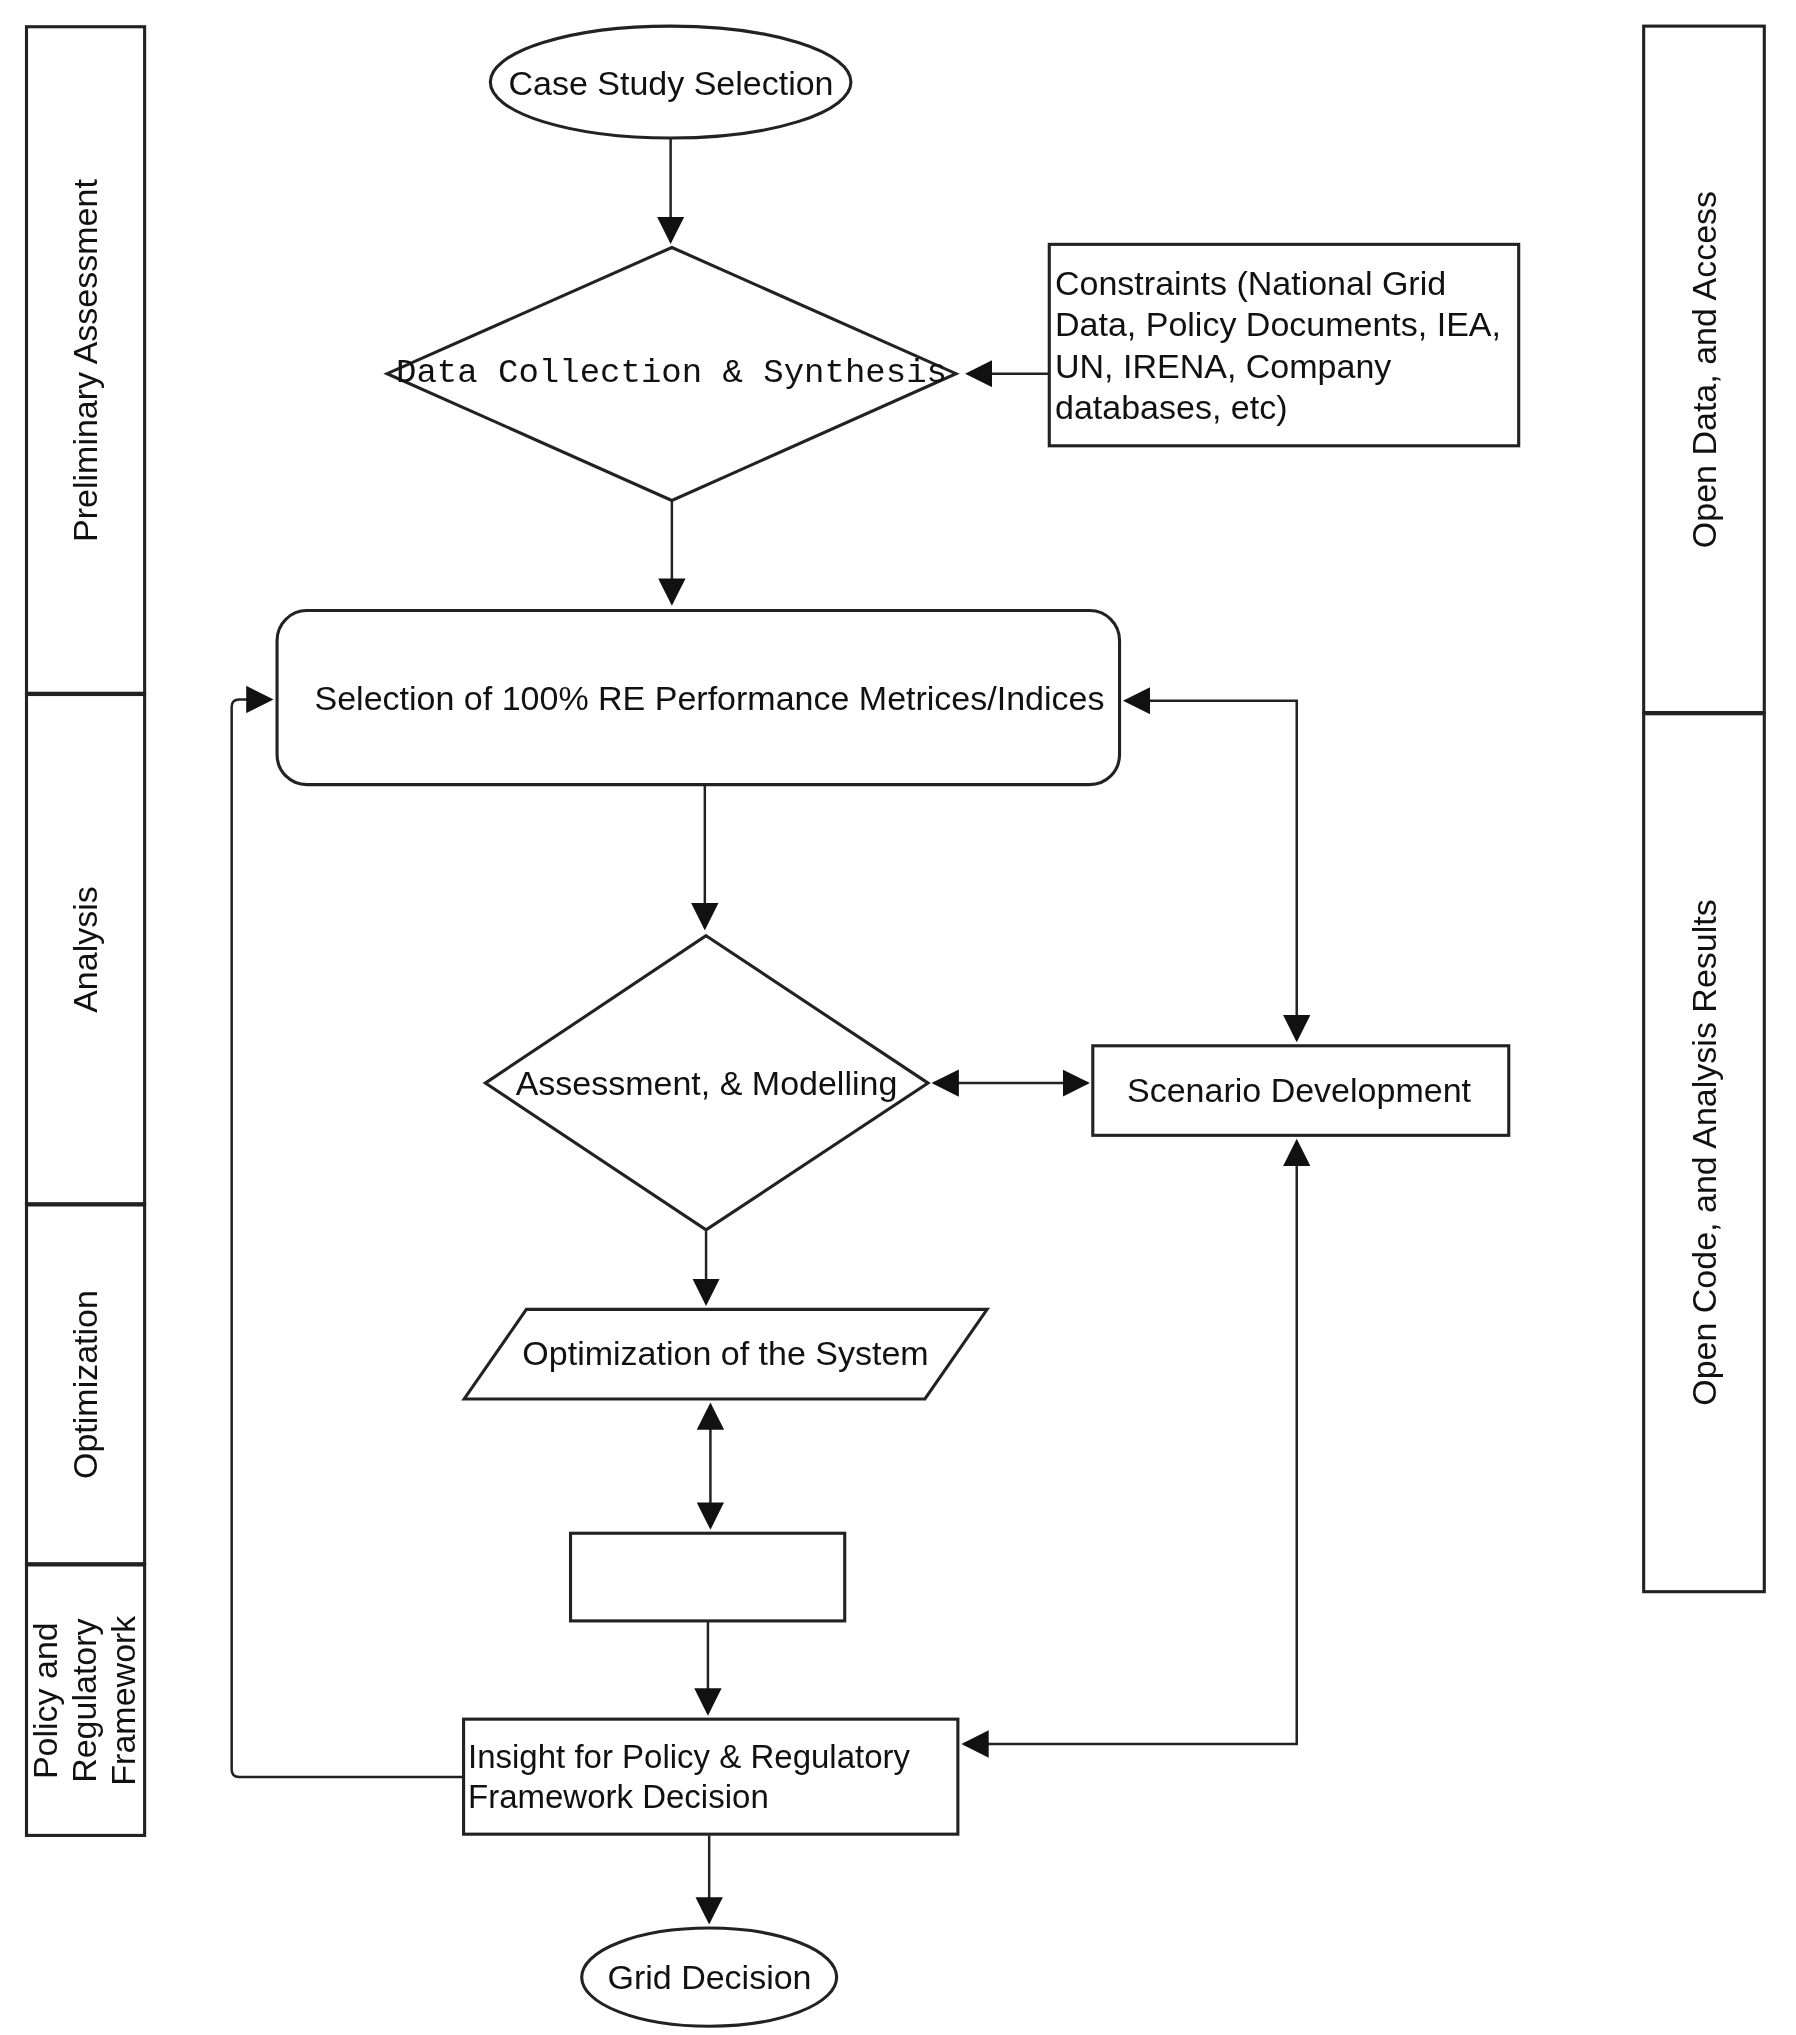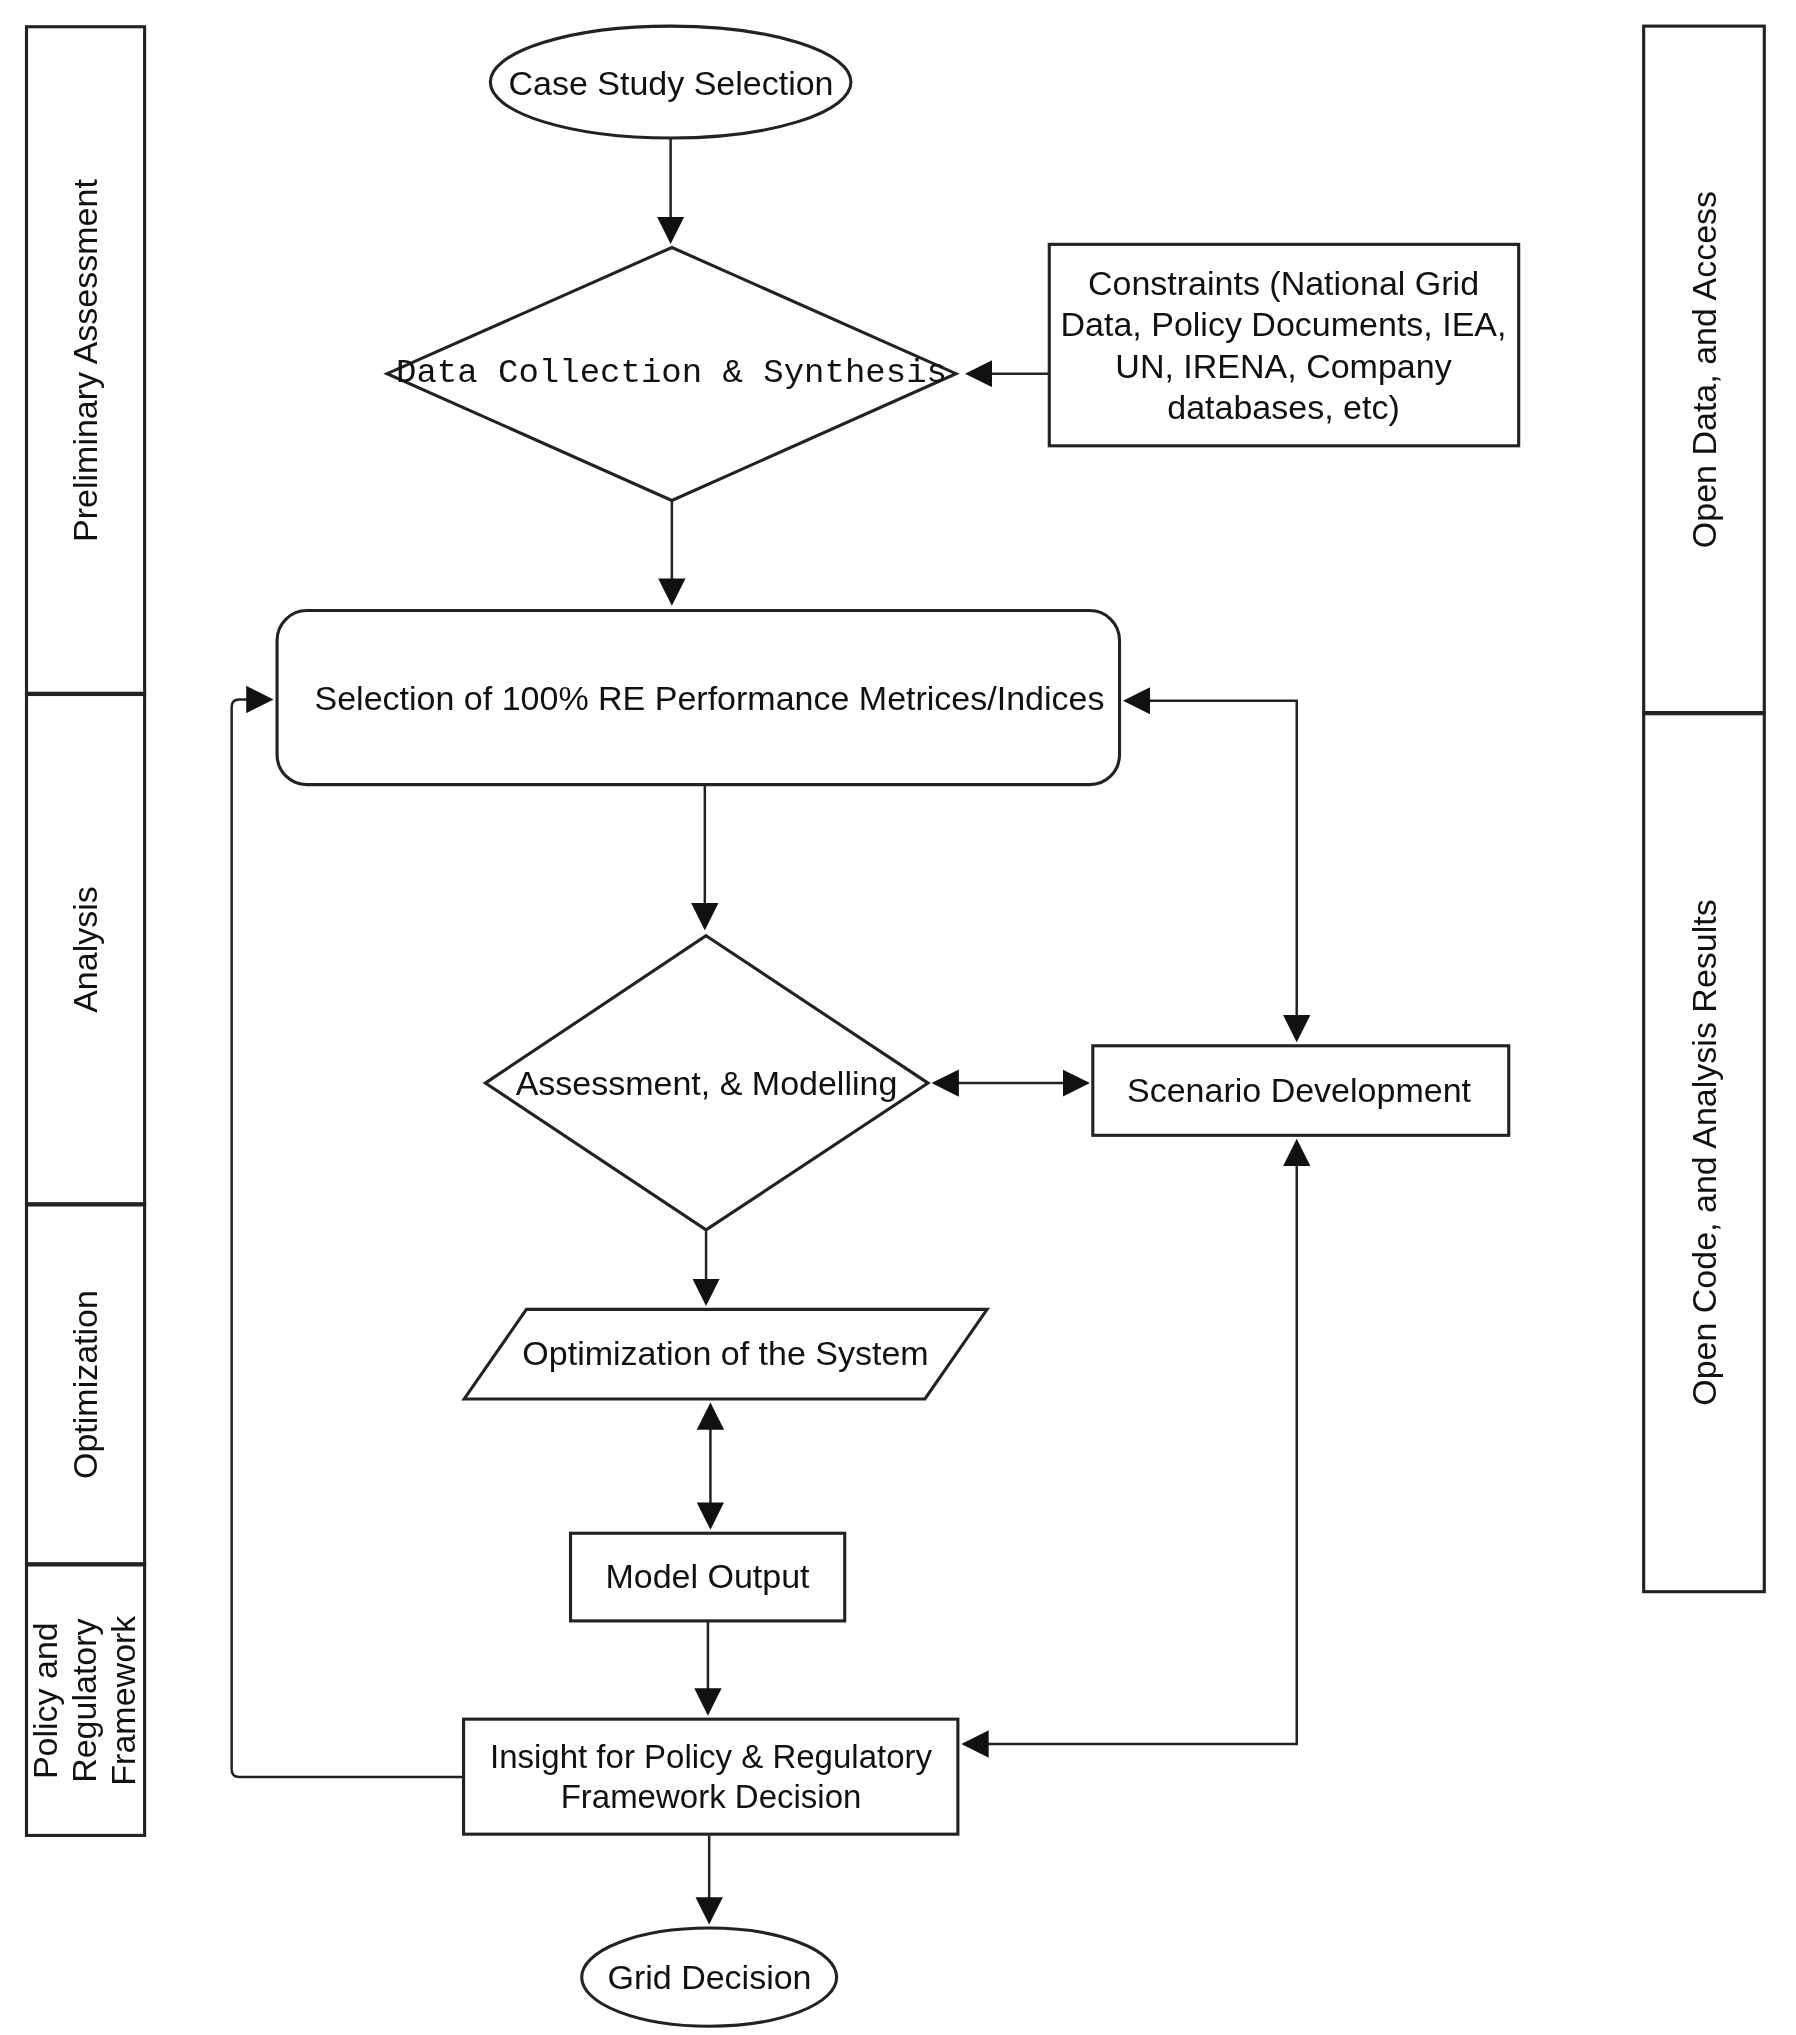--- a/index.html
+++ b/index.html
@@ -13,21 +13,20 @@
     overflow: hidden;
   }
   #diagram-svg { position: absolute; left: 0; top: 0; width: 1797px; height: 2035px; }
   #diagram-svg .shape { fill: #ffffff; stroke: #222222; stroke-width: 5; }
   #diagram-svg .edge  { fill: none;   stroke: #222222; stroke-width: 4; }
   .label {
     position: absolute;
     display: flex;
     align-items: center;
     justify-content: center;
-    text-align: center;
     font-size: 34px;
     line-height: 1.22;
     color: #111111;
     pointer-events: none;
   }
   .label.small { font-size: 33px; }
   .vlabel {
     position: absolute;
     display: flex;
     align-items: center;
@@ -100,21 +99,20 @@
   <div class="label" style="left:1055px; top:249px; width:457px; height:193px;">Constraints (National Grid Data, Policy Documents, IEA, UN, IRENA, Company databases, etc)</div>
 
   <div class="label" style="left:293px; top:613px; width:833px; height:171px;">Selection of 100% RE Performance Metrices/Indices</div>
 
   <div class="label" style="left:485px; top:938px; width:443px; height:291px;">Assessment, &amp; Modelling</div>
 
   <div class="label" style="left:1093px; top:1048px; width:412px; height:86px;">Scenario Development</div>
 
   <div class="label" style="left:466px; top:1311px; width:519px; height:86px;">Optimization of the System</div>
 
-  <div class="label" style="left:572px; top:1535px; width:271px; height:84px;">Model Output</div>
 
   <div class="label small" style="left:468px; top:1721px; width:486px; height:112px;">Insight for Policy &amp; Regulatory Framework Decision</div>
 
   <div class="label" style="left:585px; top:1930px; width:249px; height:95px;">Grid Decision</div>
 
   <div class="vlabel" style="left:26px; top:27px; width:118px; height:667px;">
     <span>Preliminary Assessment</span>
   </div>
   <div class="vlabel" style="left:26px; top:695px; width:118px; height:509px;">
     <span>Analysis</span>

